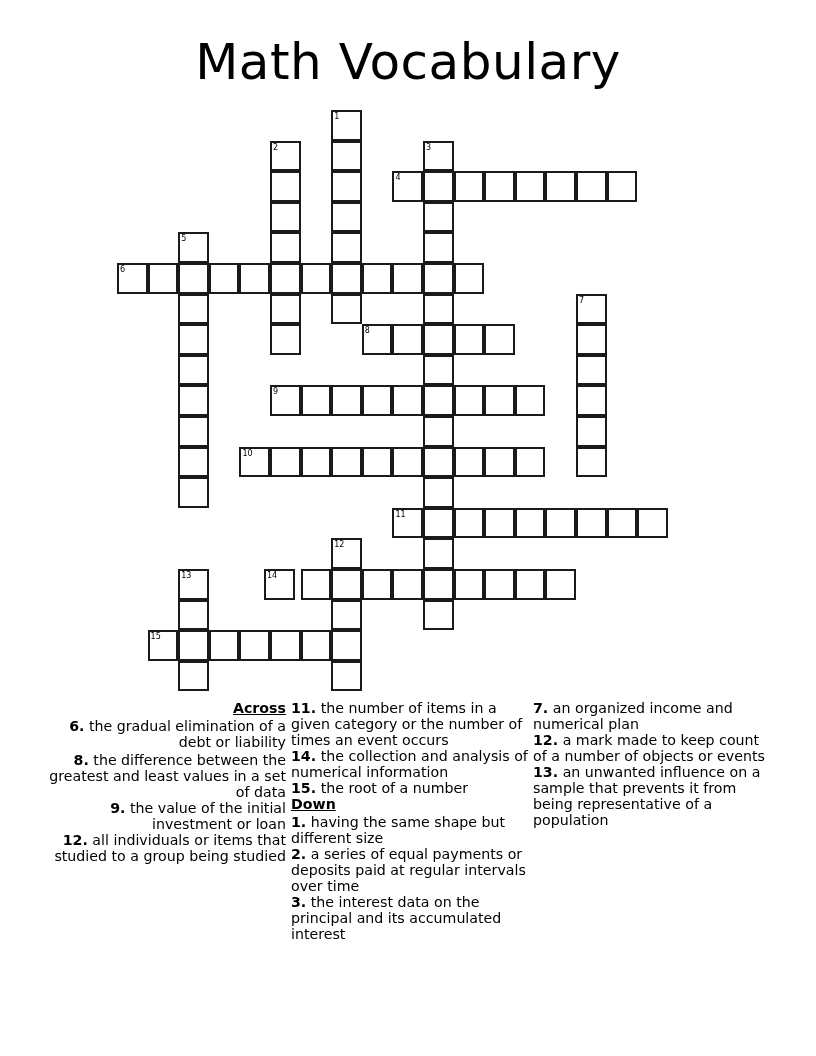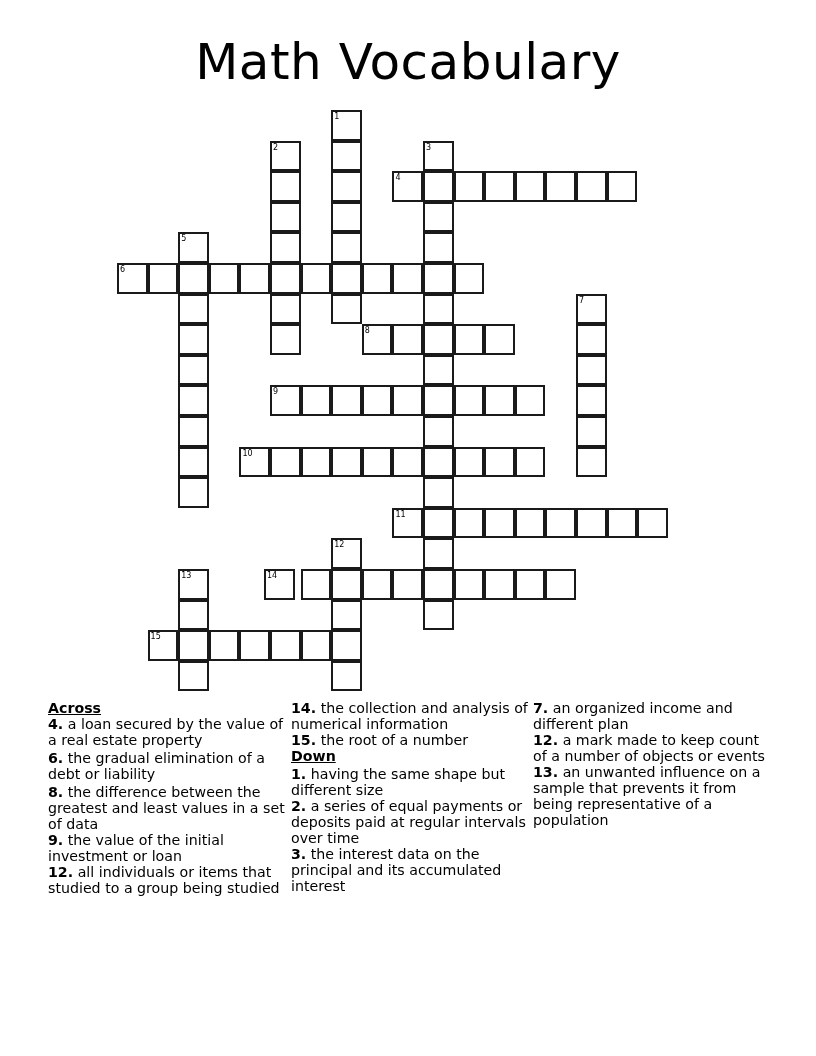--- a/index.html
+++ b/index.html
@@ -2,21 +2,21 @@
 <html><head>
 <meta charset="utf-8">
 <style>
   html, body { margin: 0; padding: 0; background: #ffffff; }
   body { width: 816px; height: 1056px; position: relative; overflow: hidden; font-family: "DejaVu Sans", sans-serif; color: #000; }
   .title { position: absolute; top: 32px; left: 0; width: 816px; text-align: center; font-size: 50px; line-height: 60px; font-family: "DejaVu Sans", sans-serif; font-weight: normal; letter-spacing: 0.5px; }
   .grid { position: absolute; left: 117px; top: 110px; width: 560px; height: 590px; }
   .cell { position: absolute; width: 30.6px; height: 30.6px; box-sizing: border-box; border: 2px solid #1a1a1a; background: #fff; }
   .cell .num { position: absolute; top: 0px; left: 1px; font-size: 8px; line-height: 9px; font-family: "DejaVu Sans", sans-serif; }
   .clues { position: absolute; top: 700px; font-size: 14.2px; line-height: 16px; font-family: "DejaVu Sans", sans-serif; }
-  .col1 { left: 48px; width: 238px; }
+  .col1 { left: 48px; width: 238px; text-align: right; }
   .col2 { left: 291px; width: 238px; }
   .col3 { left: 533px; width: 240px; }
   .heading { font-weight: bold; text-decoration: underline; display: block; }
   .clue { display: block; margin: 0; }
   .clue .cn { font-weight: bold; }
   .clue.gap { margin-top: 2px; }
 </style>
 </head>
 <body>
 
@@ -161,33 +161,33 @@
       <span class="num">15</span>
     </div>
     <div class="cell" style="left: 91.8px; top: 520.2px;"></div>
     <div class="cell" style="left: 122.4px; top: 520.2px;"></div>
     <div class="cell" style="left: 153px; top: 520.2px;"></div>
     <div class="cell" style="left: 183.6px; top: 520.2px;"></div>
   </div>
 
 <div class="clues col1">
   <span class="heading">Across</span>
-  <div class="clue"><span class="cn">4.</span><span> a loan secured by the value of a real estate property</span></div>
   <div class="clue gap"><span class="cn">6.</span><span> the gradual elimination of a debt or liability</span></div>
   <div class="clue gap"><span class="cn">8.</span><span> the difference between the greatest and least values in a set of data</span></div>
   <div class="clue"><span class="cn">9.</span><span> the value of the initial investment or loan</span></div>
   <div class="clue"><span class="cn">12.</span><span> all individuals or items that studied to a group being studied</span></div>
 </div>
 
 <div class="clues col2">
+  <div class="clue"><span class="cn">11.</span><span> the number of items in a given category or the number of times an event occurs</span></div>
   <div class="clue"><span class="cn">14.</span><span> the collection and analysis of numerical information</span></div>
   <div class="clue"><span class="cn">15.</span><span> the root of a number</span></div>
   <span class="heading">Down</span>
   <div class="clue gap"><span class="cn">1.</span><span> having the same shape but different size</span></div>
   <div class="clue"><span class="cn">2.</span><span> a series of equal payments or deposits paid at regular intervals over time</span></div>
   <div class="clue"><span class="cn">3.</span><span> the interest data on the principal and its accumulated interest</span></div>
 </div>
 
 <div class="clues col3">
-  <div class="clue"><span class="cn">7.</span><span> an organized income and different plan</span></div>
+  <div class="clue"><span class="cn">7.</span><span> an organized income and numerical plan</span></div>
   <div class="clue"><span class="cn">12.</span><span> a mark made to keep count of a number of objects or events</span></div>
   <div class="clue"><span class="cn">13.</span><span> an unwanted influence on a sample that prevents it from being representative of a population</span></div>
 </div>
 
 </body></html>

